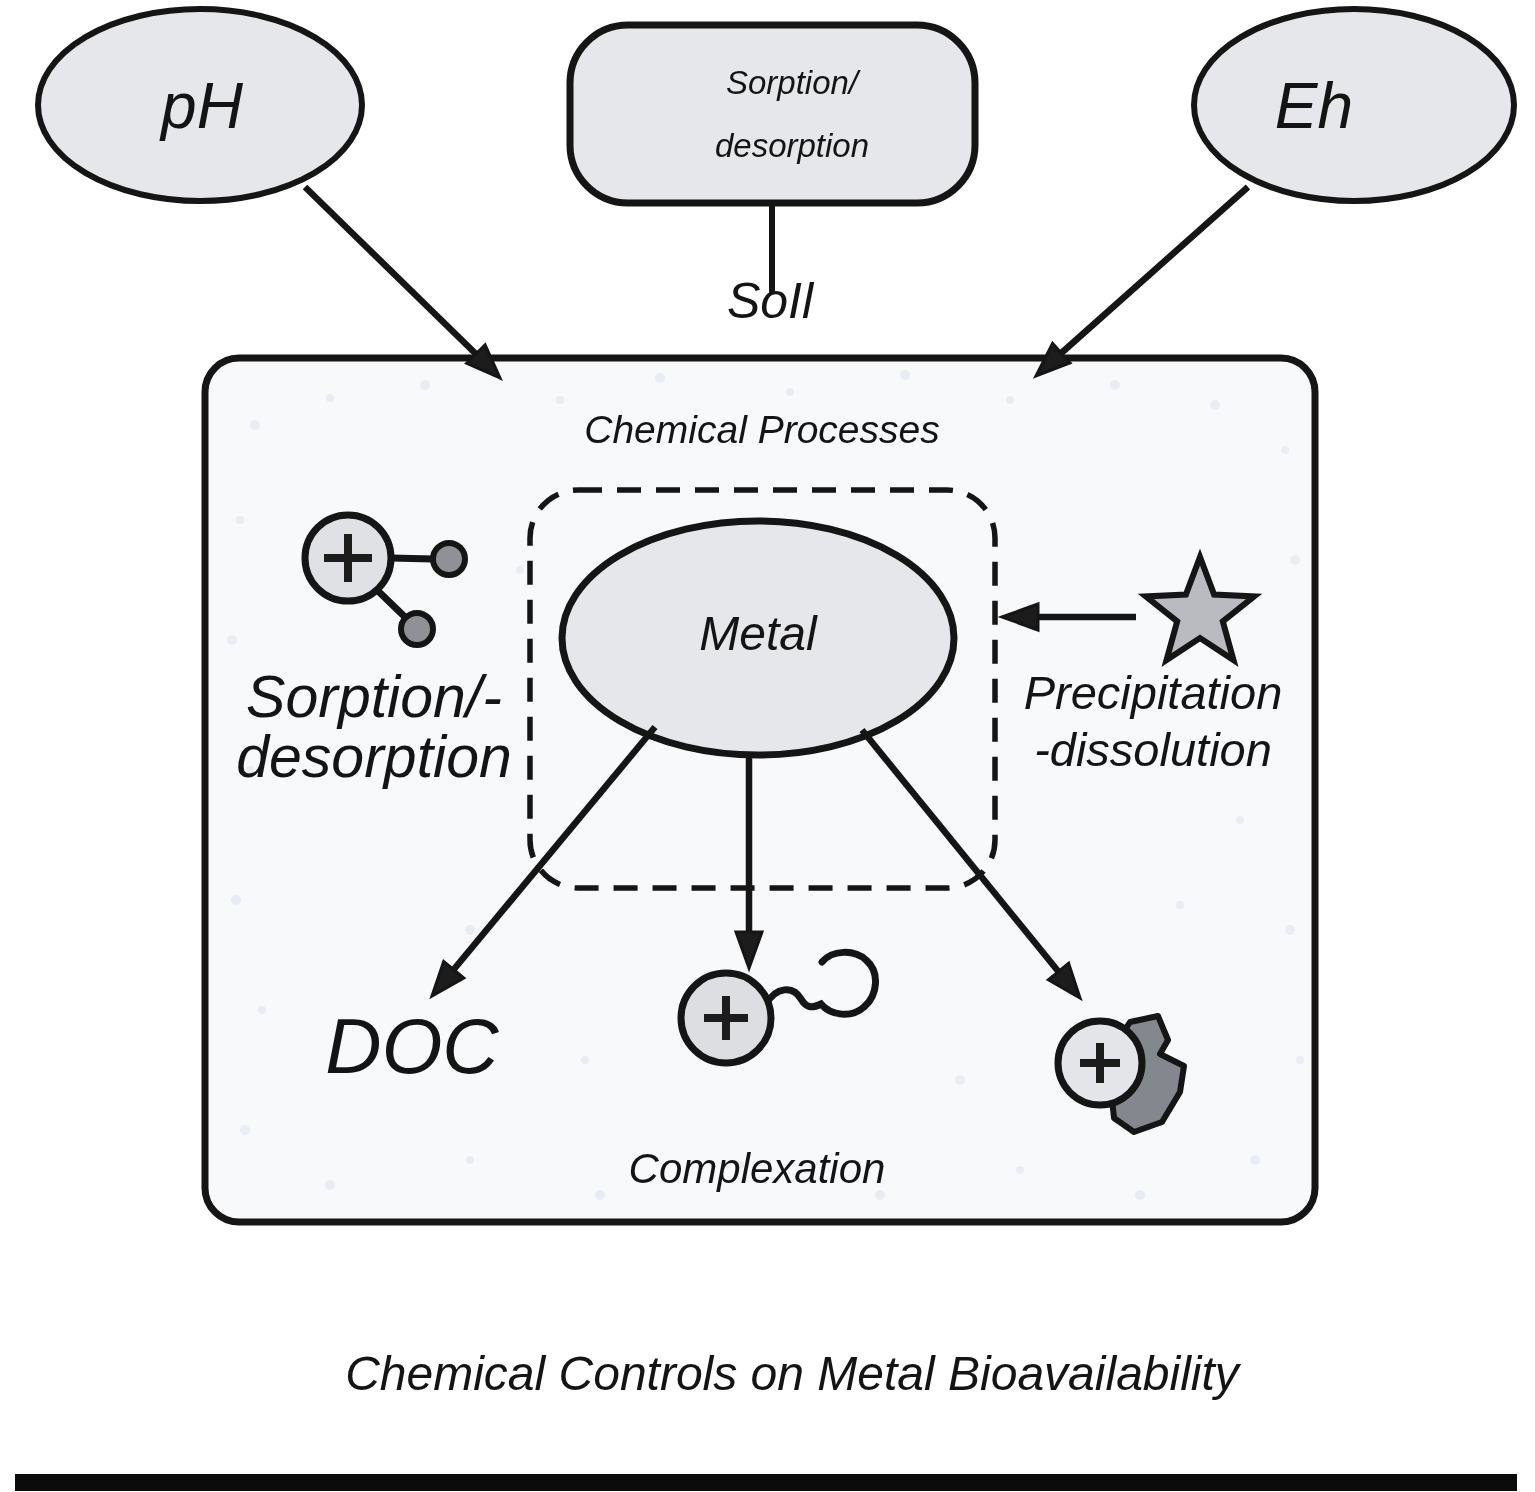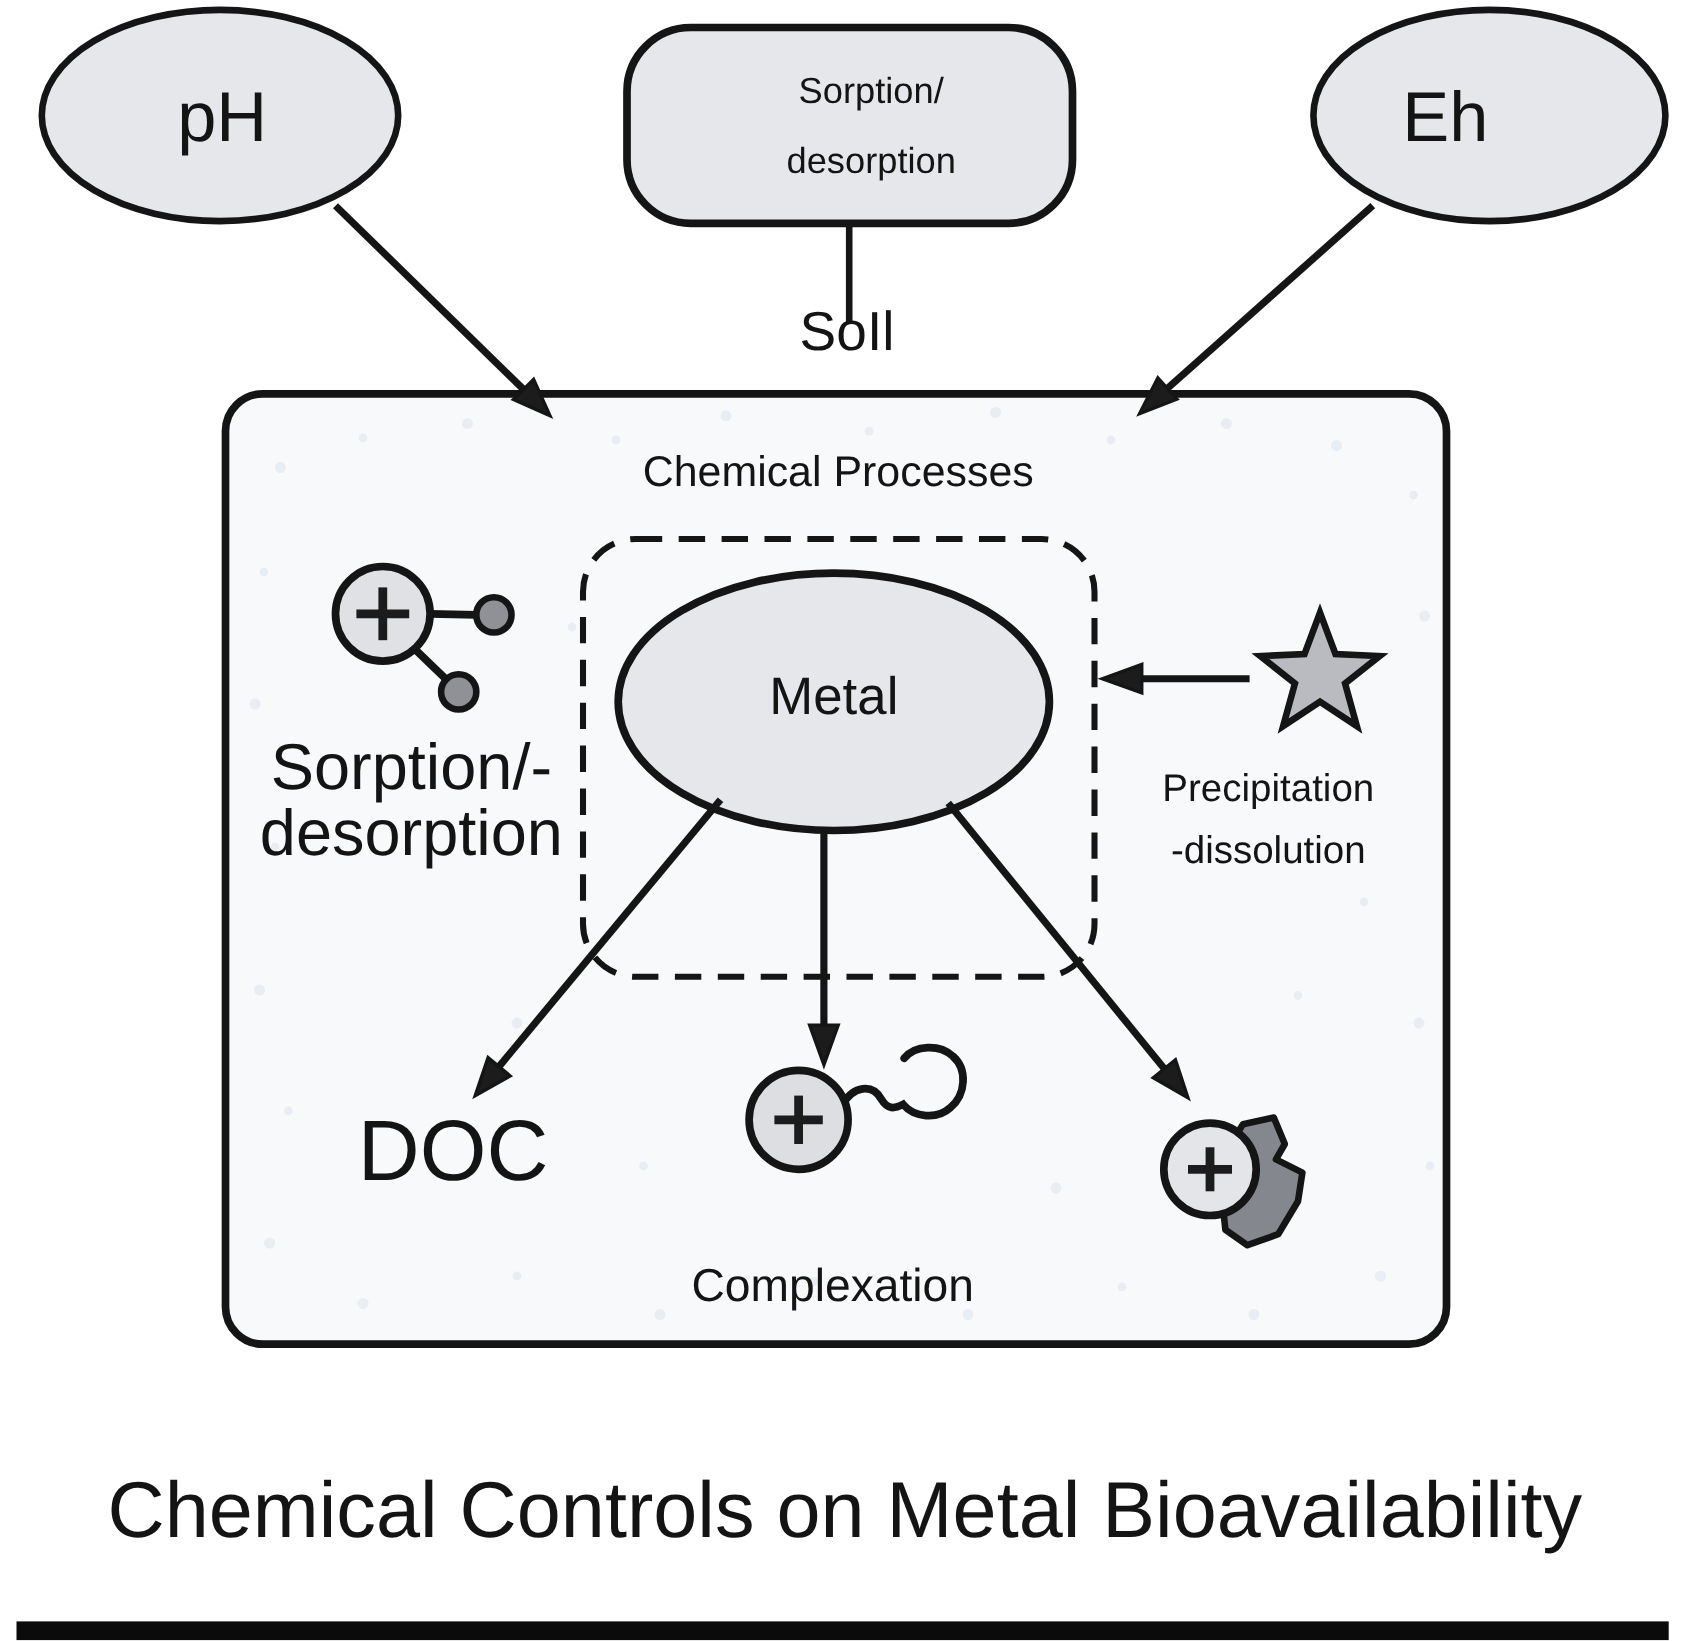--- a/index.html
+++ b/index.html
@@ -2,20 +2,21 @@
 <html><head>
 <meta charset="utf-8">
 <style>
   html,body{margin:0;padding:0;background:#ffffff;}
   .canvas{
     position:relative;
     width:1535px;height:1492px;
     background:#ffffff;
     font-family:"Liberation Sans", sans-serif;
     overflow:hidden;
+    font-style:italic;
   }
   .art{position:absolute;left:0;top:0;}
   .label{
     position:absolute;
     transform:translate(-50%,-50%);
     text-align:center;
     color:#141414;
     white-space:nowrap;
     font-family:"Liberation Sans", sans-serif;
   }
@@ -158,24 +159,24 @@
 
   <div class="label" style="left:758px;top:634px;font-size:48px;line-height:60px;">
     <div>Metal</div>
   </div>
 
   <div class="label" style="left:374px;top:727px;font-size:59px;line-height:60px;">
     <div>Sorption/-</div>
     <div>desorption</div>
   </div>
 
-  <div class="label" style="left:1153px;top:745px;font-size:35px;line-height:57px;">
+  <div class="label" style="left:1153px;top:721px;font-size:47px;line-height:57px;">
     <div>Precipitation</div>
     <div>-dissolution</div>
   </div>
 
   <div class="label" style="left:412px;top:1046px;font-size:78px;font-weight:500;">DOC</div>
 
   <div class="label" style="left:757px;top:1169px;font-size:42px;">Complexation</div>
 
-  <div class="label" style="left:768px;top:1373px;font-size:72px;">Chemical Controls on Metal Bioavailability</div>
+  <div class="label" style="left:792px;top:1373px;font-size:48px;">Chemical Controls on Metal Bioavailability</div>
 
 </div>
 
 </body></html>

